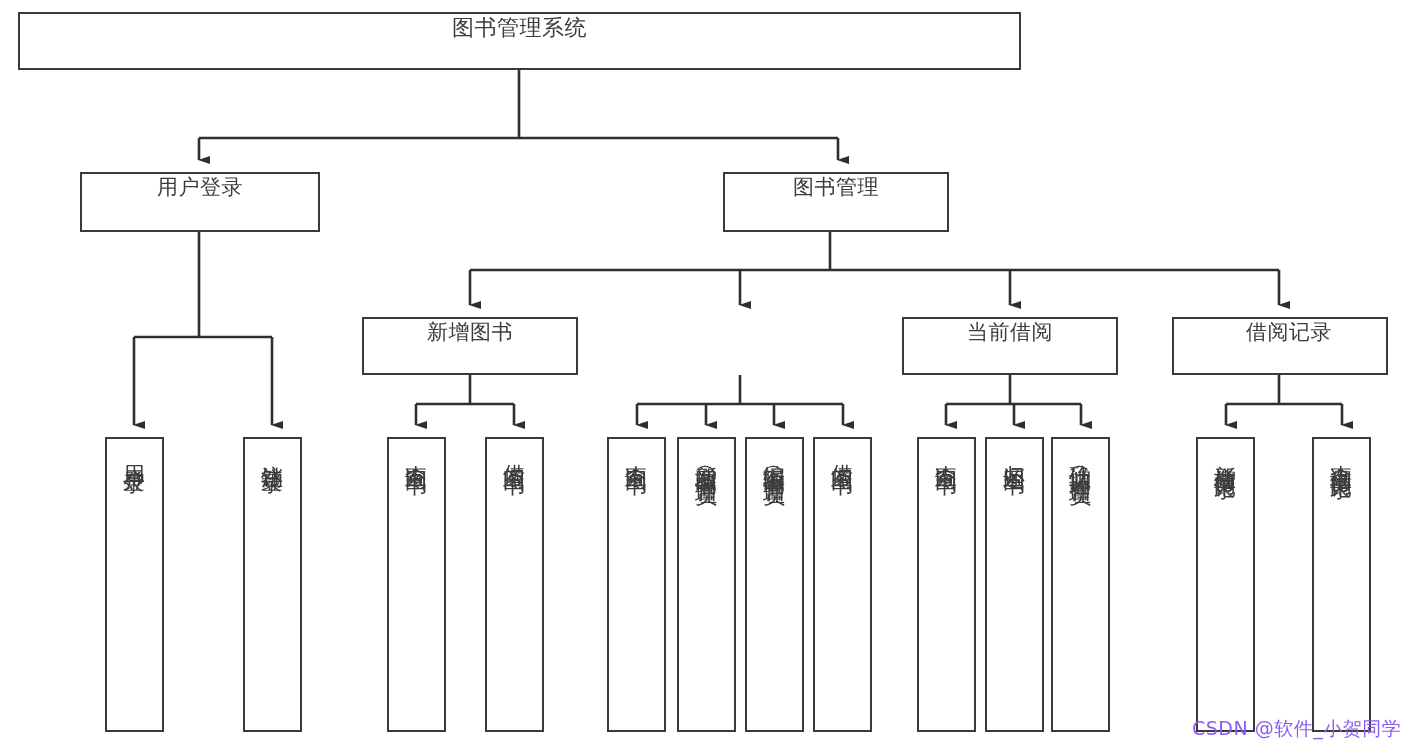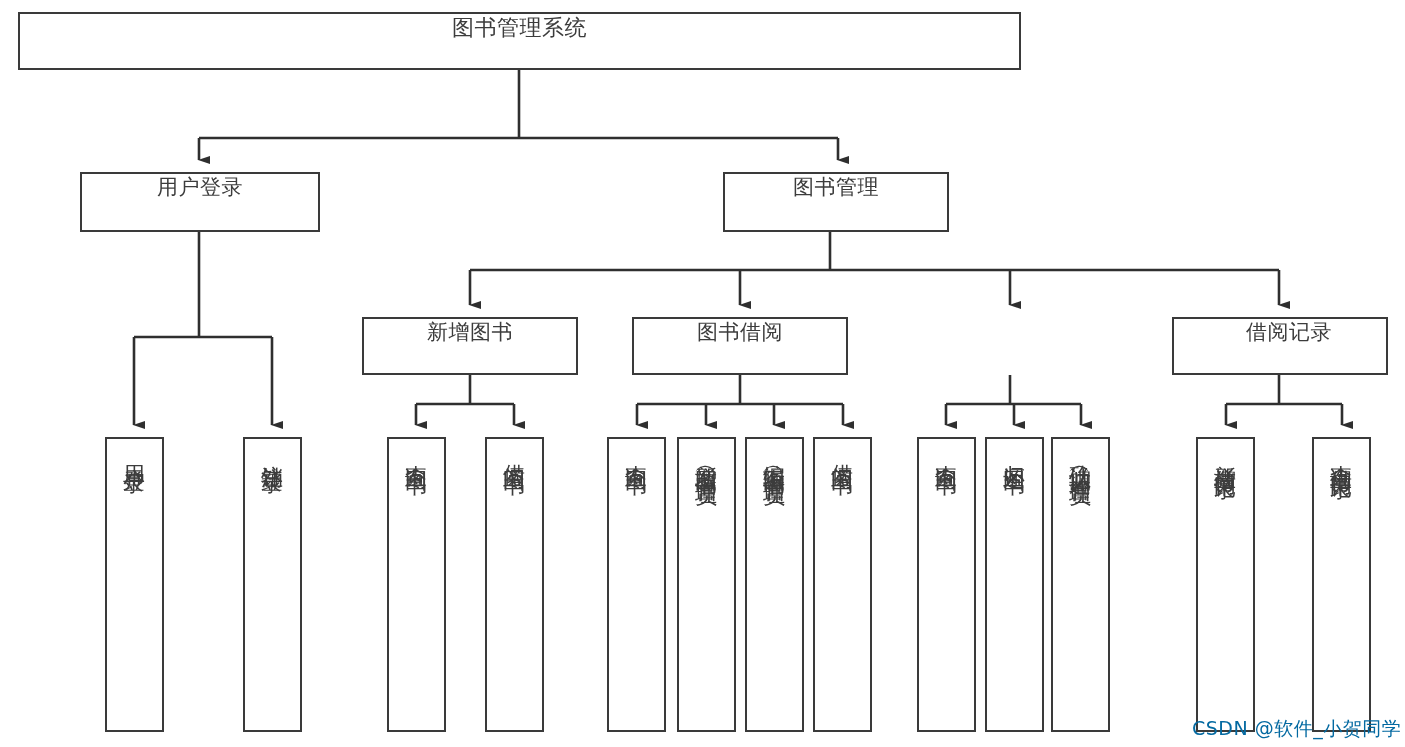--- a/index.html
+++ b/index.html
@@ -54,21 +54,21 @@
   .node.leaf .label {
     writing-mode: vertical-rl;
     text-orientation: upright;
     font-size: 22px;
     letter-spacing: 3px;
     line-height: 1.05;
     white-space: nowrap;
   }
   .watermark {
     position: absolute;
-    color: #0369a1;
+    color: #8b5cf6;
     font-size: 19px;
     letter-spacing: 0.5px;
     white-space: nowrap;
     z-index: 5;
     font-family: "DejaVu Sans", "Liberation Sans", sans-serif;
   }
 </style>
 </head>
 <body>
 
@@ -133,24 +133,24 @@
   </div>
 
   <div class="node level2" style="left:711px; top:172px; width:226px; height:60px;margin-left:12px;">
     <span class="label">图书管理</span>
   </div>
 
   <div class="node level3" style="left:362px; top:317px; width:216px; height:58px;">
     <span class="label">新增图书</span>
   </div>
 
-  <div class="node level3" style="left:632px; top:317px; width:216px; height:58px;">
-    <span class="label">图书借阅</span>
-  </div>
-
+
+  <div class="node level3" style="left:902px; top:317px; width:216px; height:58px;">
+    <span class="label">当前借阅</span>
+  </div>
 
   <div class="node level3" style="left:1172px; top:317px; width:216px; height:58px;padding-left:18px;">
     <span class="label">借阅记录</span>
   </div>
 
   <div class="node leaf" style="left:105px; top:437px; width:59px; height:295px;">
     <span class="label">用户登录</span>
   </div>
   <div class="node leaf" style="left:243px; top:437px; width:59px; height:295px;">
     <span class="label">注销登录</span>

